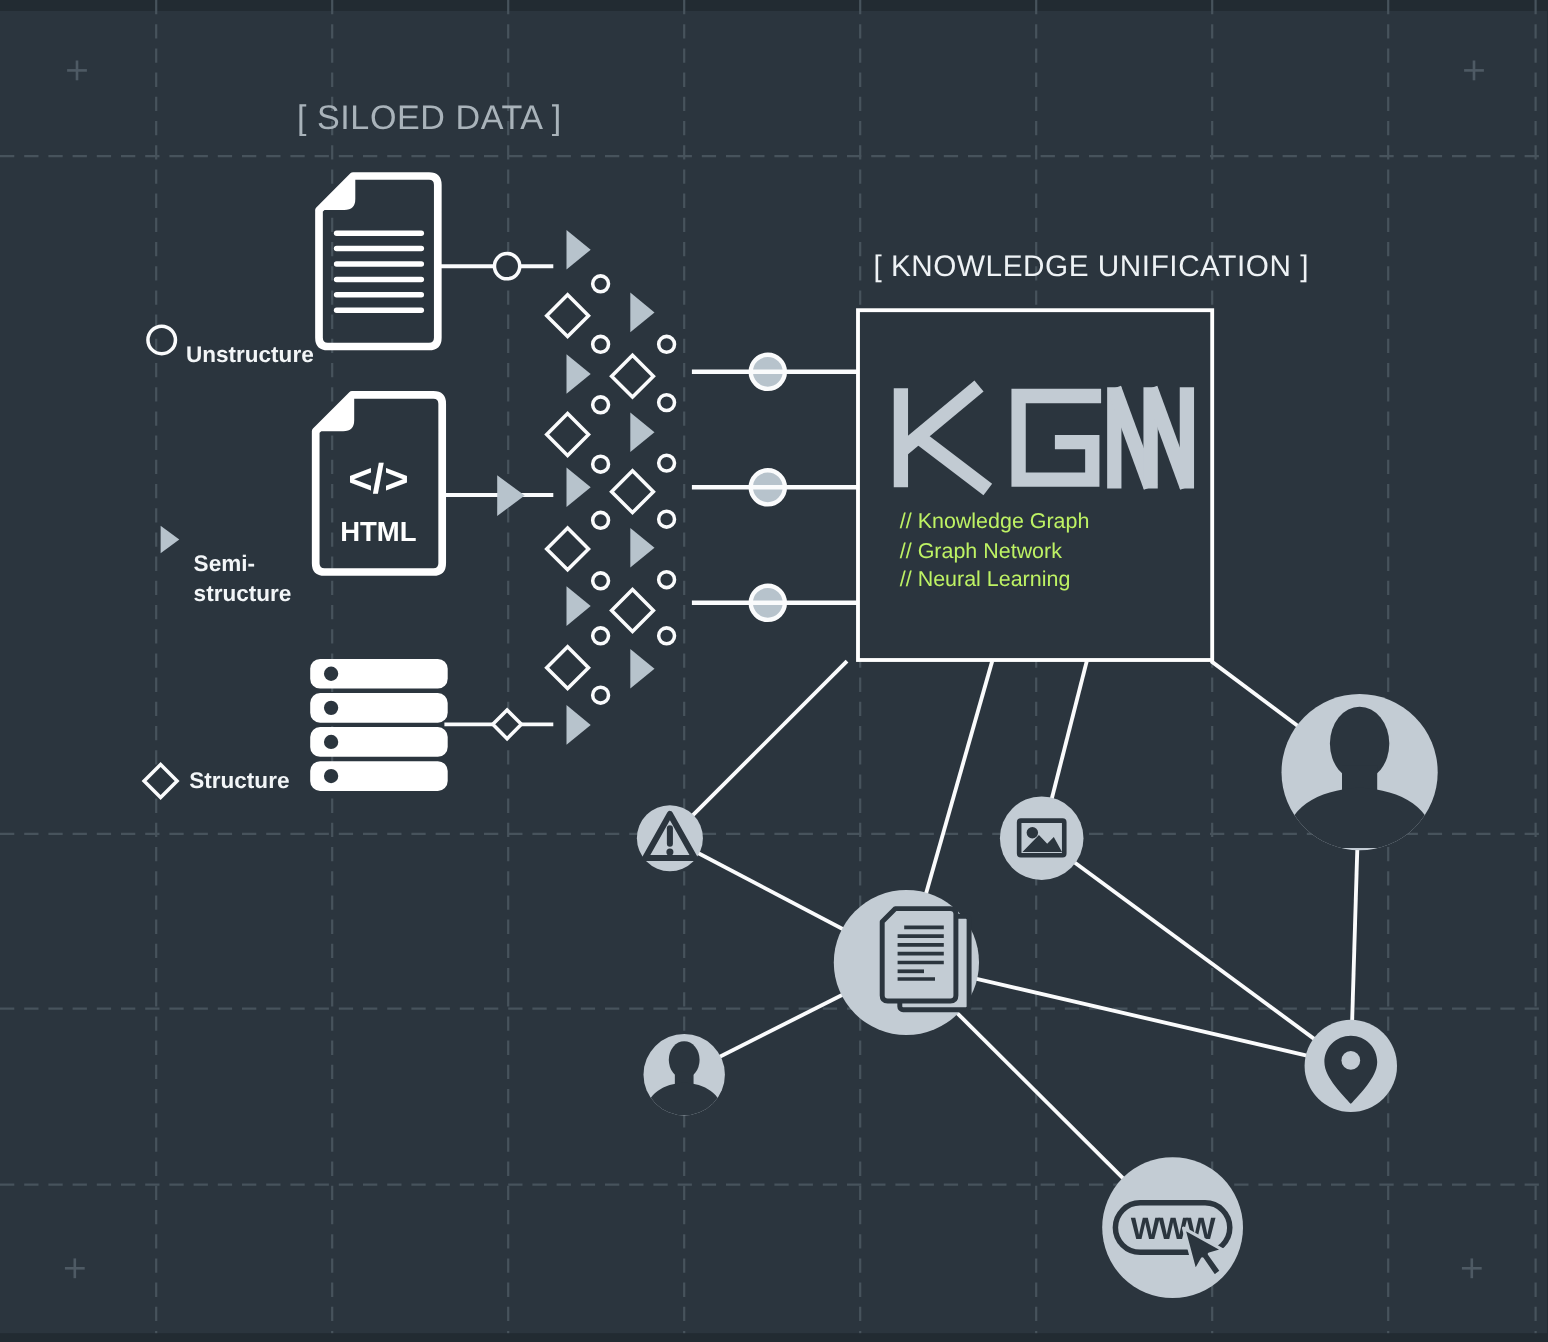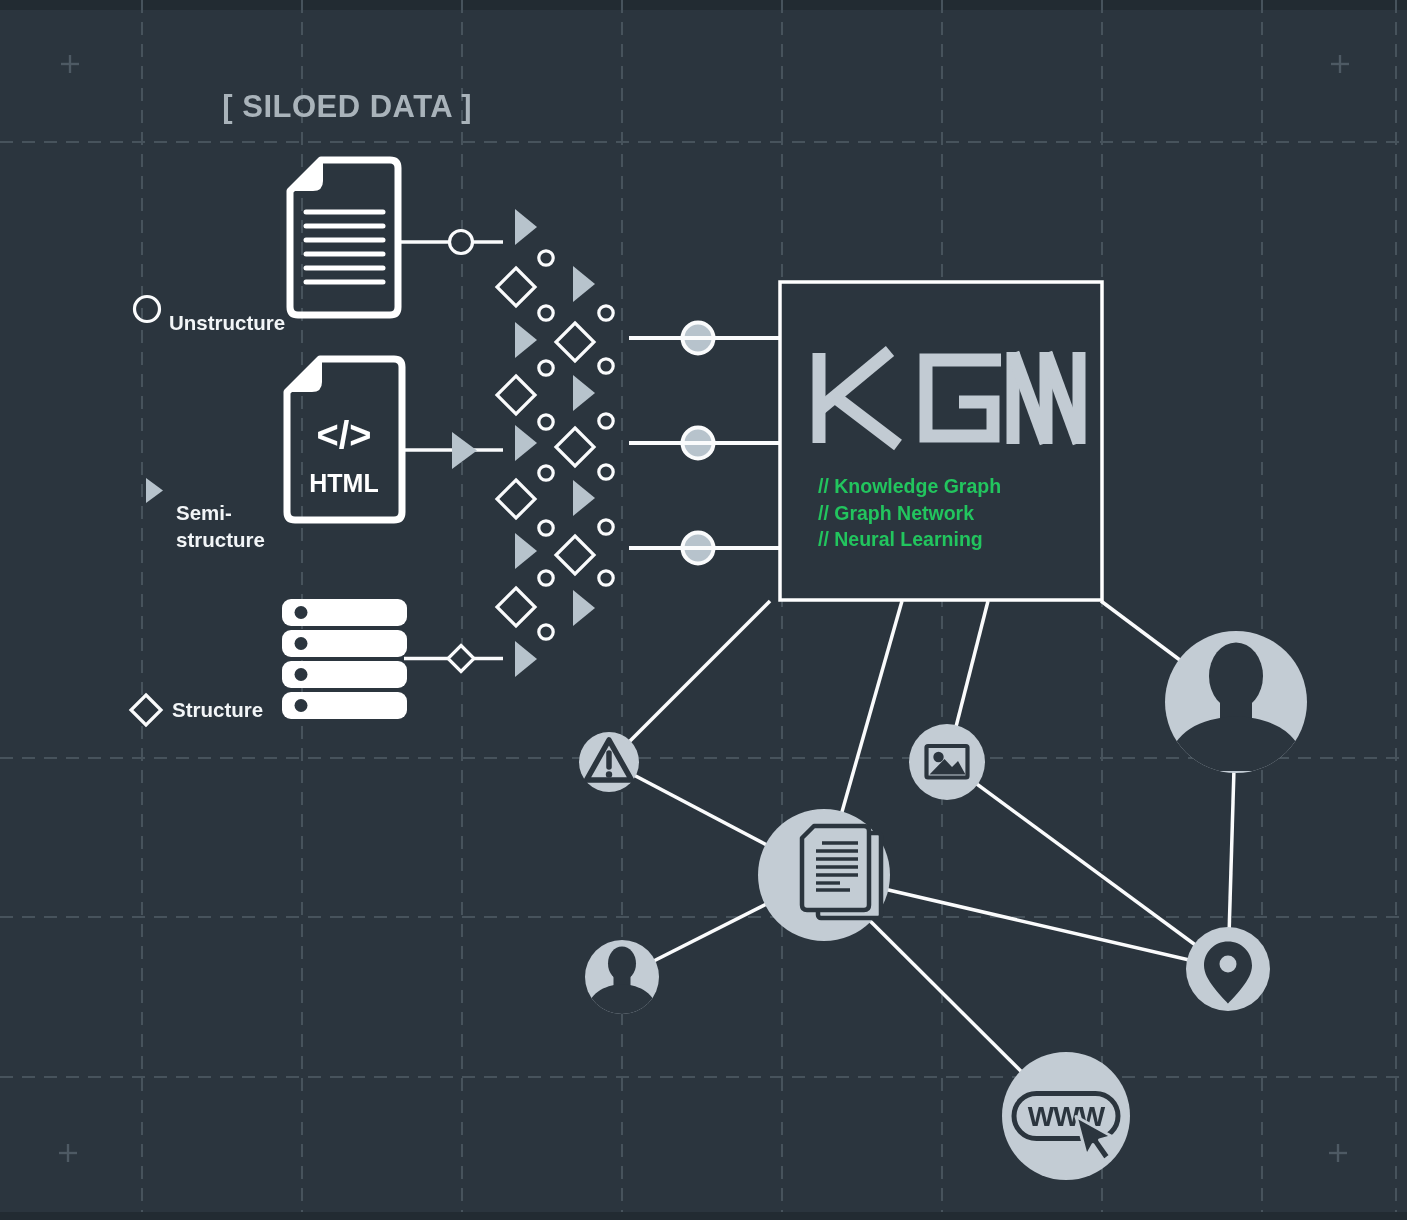--- a/index.html
+++ b/index.html
@@ -30,28 +30,28 @@
   .node-ic-fill{fill:var(--bg,#2b353e);}
   .kgnn-box{fill:var(--bg,#2b353e);stroke:#ffffff;stroke-width:3.5;}
   .logo-stroke{fill:none;stroke:var(--logo,#c2cbd3);stroke-width:13;stroke-miterlimit:12;}
   .io-circle{fill:var(--accent,#b7c3cc);stroke:var(--white,#fafbfc);stroke-width:4;}
   .svg-text{font-family:"Liberation Sans",sans-serif;font-weight:bold;fill:#ffffff;text-anchor:middle;}
   .code-glyph{font-size:38px;}
   .html-label{font-size:25px;}
   .www-text{font-family:"Liberation Sans",sans-serif;font-weight:bold;font-size:28px;fill:var(--bg,#2b353e);text-anchor:middle;letter-spacing:-1px;}
   
   .txt{position:absolute;color:var(--text,#f2f5f7);}
-  .title{font-weight:700;text-align:right;letter-spacing:0.5px;}
+  .title{font-weight:400;text-align:left;letter-spacing:0.5px;margin-left:48px;}
   .title-siloed{left:222px;top:89px;width:250px;font-size:31px;color:var(--muted,#a9b3ba);}
   .title-unif{left:746px;top:227px;width:400px;font-size:27px;color:#eef2f5;}
   .src-label{font-size:20.5px;font-weight:600;line-height:26.5px;}
   .lbl-unstructure{left:169px;top:310px;}
   .lbl-semi{left:176px;top:500px;}
   .lbl-structure{left:172px;top:697px;}
-  .kgnn-features{left:818px;top:473px;font-size:19.5px;font-weight:700;line-height:26.5px;color:#22c55e;}
+  .kgnn-features{left:818px;top:461px;font-size:19.5px;font-weight:400;line-height:26.5px;color:#bef264;}
 </style>
 </head>
 <body>
 
 <div class="stage" style="--bg: #2b353e; --bar: #222b32; --node: #c3ccd4; --accent: #b7c3cc; --logo: #c2cbd3; --grid: #47535c; --muted: #a9b3ba; --text: #f2f5f7; --white: #fafbfc;">
   <div class="bar bar-top"></div>
 
   <svg width="1407" height="1220" viewBox="0 0 1407 1220">
     <defs>
       <clipPath id="clip-person-big">
@@ -273,20 +273,21 @@
         <g>
           <rect x="1014" y="1093.5" width="104" height="45" rx="22.5" fill="none" stroke="var(--bg,#2b353e)" stroke-width="5"></rect>
           <text class="www-text" x="1066" y="1126">WWW</text>
           <path d="M1076,1116.5 L1086.5,1156 L1093,1144.5 L1104,1160.5 L1110.5,1155.5 L1099.5,1140 L1112,1136.5 Z" fill="var(--bg,#2b353e)" stroke="var(--node,#c3ccd4)" stroke-width="3" stroke-linejoin="round"></path>
         </g>
       </g>
     </g>
   </svg>
 
   <div class="txt title title-siloed">[ SILOED DATA ]</div>
+  <div class="txt title title-unif">[ KNOWLEDGE UNIFICATION ]</div>
 
   <div class="txt src-label lbl-unstructure">Unstructure</div>
   <div class="txt src-label lbl-semi">
     <div>Semi-</div>
     <div>structure</div>
   </div>
   <div class="txt src-label lbl-structure">Structure</div>
 
   <div class="txt kgnn-features">
     <div>// Knowledge Graph</div>

